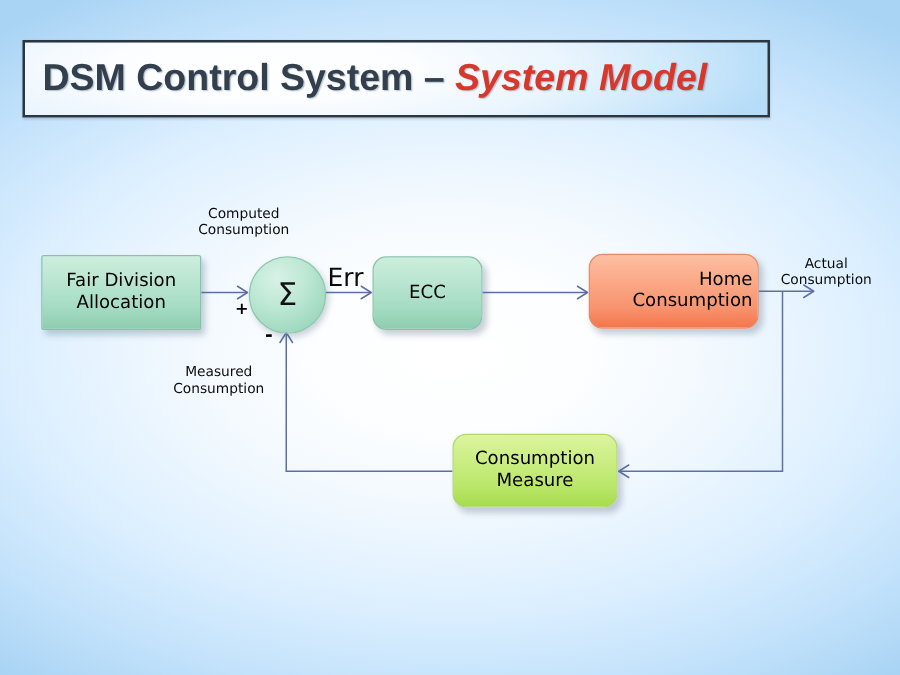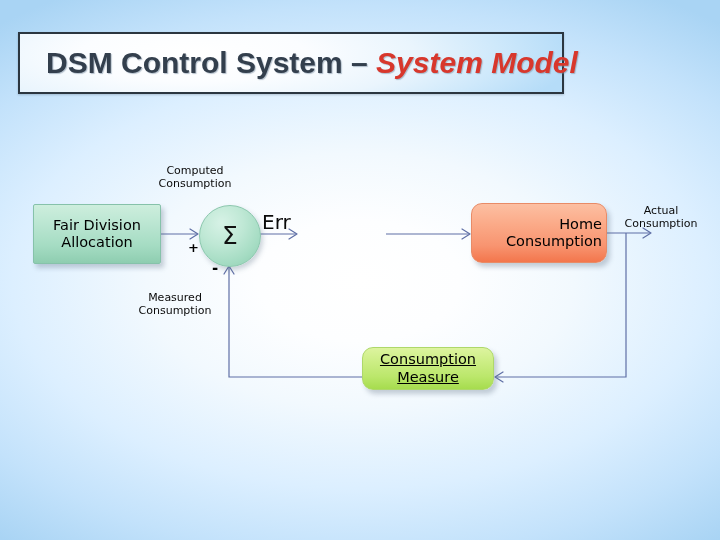--- a/index.html
+++ b/index.html
@@ -21,30 +21,30 @@
     background-image:
       radial-gradient(ellipse 78% 62% at 50% 52%, #ffffff 0%, #fdfeff 18%, #f2f9fe 38%, #dcefff 62%, #c3e2fb 82%, #a9d4f4 100%);
     overflow: hidden;
   }
 
   
   #title-bar {
     position: absolute;
     left: 18px;
     top: 32px;
-    width: 546px;
+    width: 598px;
     height: 62px;
     box-sizing: border-box;
     border: 2px solid #2b3640;
     background-image:
       radial-gradient(ellipse 70% 160% at 32% 35%, #ffffff 0%, #fbfdff 30%, #eaf5fd 58%, #cfe9fb 80%, #b5dcf8 100%);
     box-shadow: 0 1px 2px rgba(40,60,80,0.25);
     display: flex;
     align-items: center;
-    padding-left: 26px;
+    padding-left: 14px;
   }
   #title-text {
     font-family: "Liberation Sans", sans-serif;
     font-size: 30px;
     font-weight: bold;
     white-space: nowrap;
     letter-spacing: 0px;
     text-shadow: 1px 1px 1px rgba(120,140,160,0.55);
   }
   .t-main { color: #333f4d; }
@@ -81,21 +81,21 @@
     text-align: right;
   }
   .node-lime {
     background-image: linear-gradient(to bottom, #ddf49f 0%, #cdee86 32%, #bbe76b 70%, #a6dc4e 100%);
     border: 1px solid #aed86a;
   }
 
   #node-fair-division { left: 33px;  top: 204px; width: 128px; height: 60px; border-radius: 2px; }
   #node-ecc          { left: 298px; top: 205px; width: 88px;  height: 59px; border-radius: 11px; }
   #node-home         { left: 471px; top: 203px; width: 136px; height: 60px; border-radius: 11px; }
-  #node-measure      { left: 362px; top: 347px; width: 132px; height: 43px; border-radius: 11px; text-decoration: underline; }
+  #node-measure      { left: 362px; top: 347px; width: 132px; height: 59px; border-radius: 11px; }
 
   
   #sum-junction {
     position: absolute;
     left: 199px;
     top: 205px;
     width: 60px;
     height: 60px;
     border-radius: 50%;
     background-image: radial-gradient(circle at 36% 28%, #d7f2e6 0%, #bfe8d5 38%, #a5dcc3 70%, #8acdae 100%);
@@ -205,20 +205,23 @@
 
   <div class="node node-green" id="node-fair-division">
     <span class="node-label">Fair Division
 Allocation</span>
   </div>
 
   <div id="sum-junction">
     <span id="sum-symbol">Σ</span>
   </div>
 
+  <div class="node node-green" id="node-ecc">
+    <span class="node-label">ECC</span>
+  </div>
 
   <div class="node node-orange" id="node-home">
     <span class="node-label">Home
 Consumption</span>
   </div>
 
   <div class="node node-lime" id="node-measure">
     <span class="node-label">Consumption
 Measure</span>
   </div>

